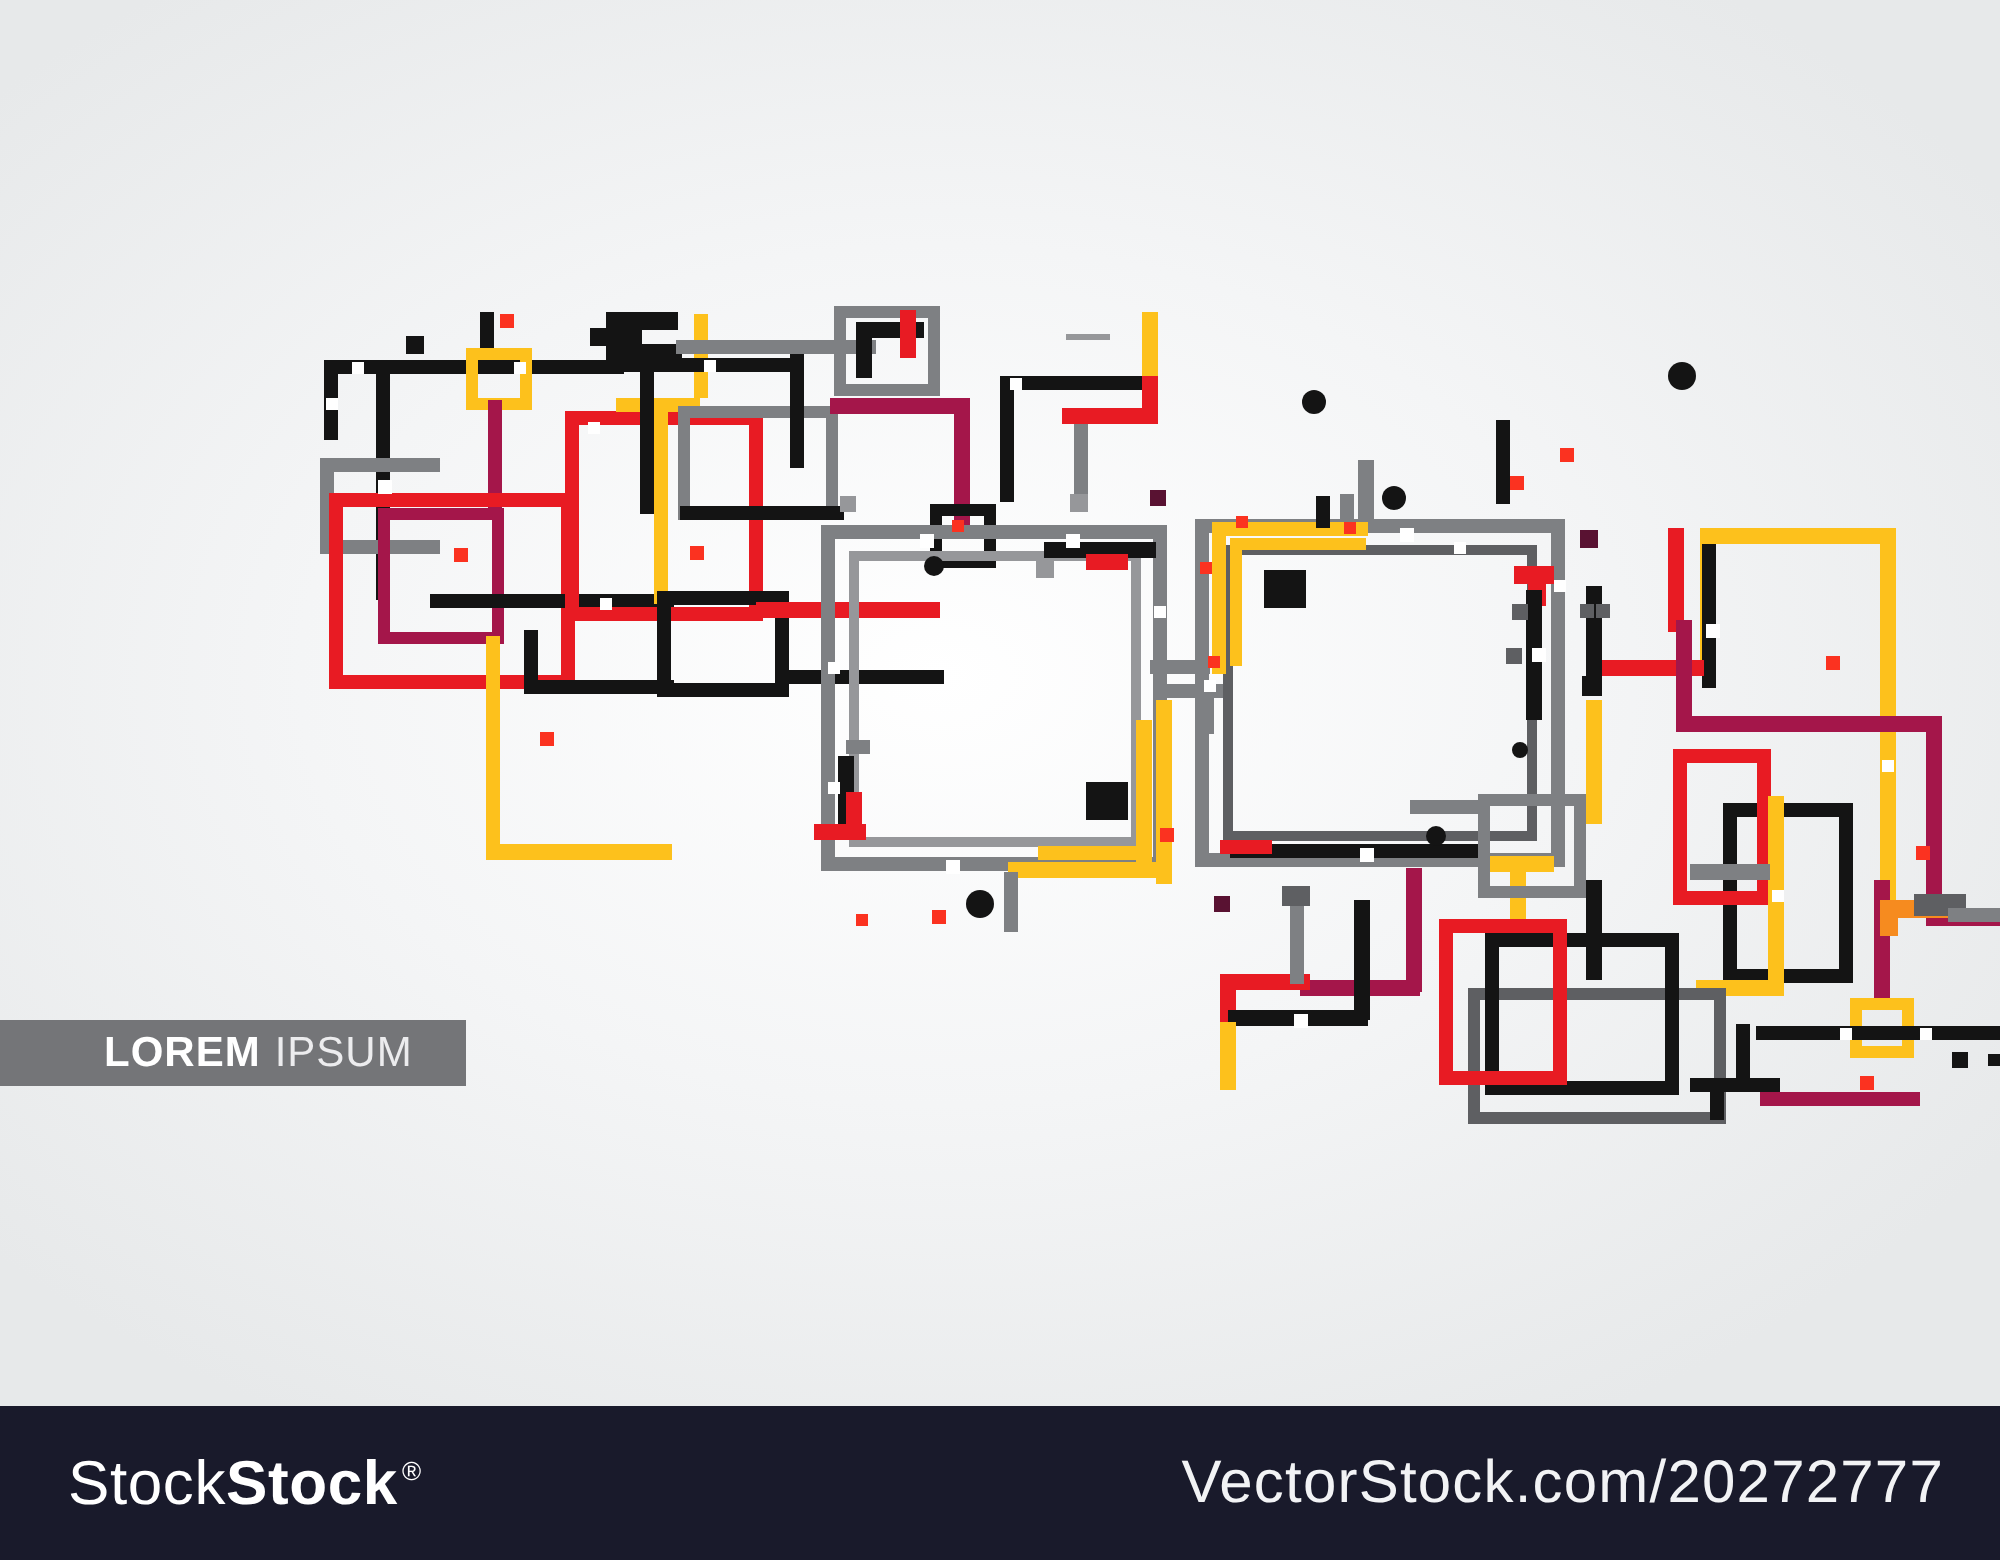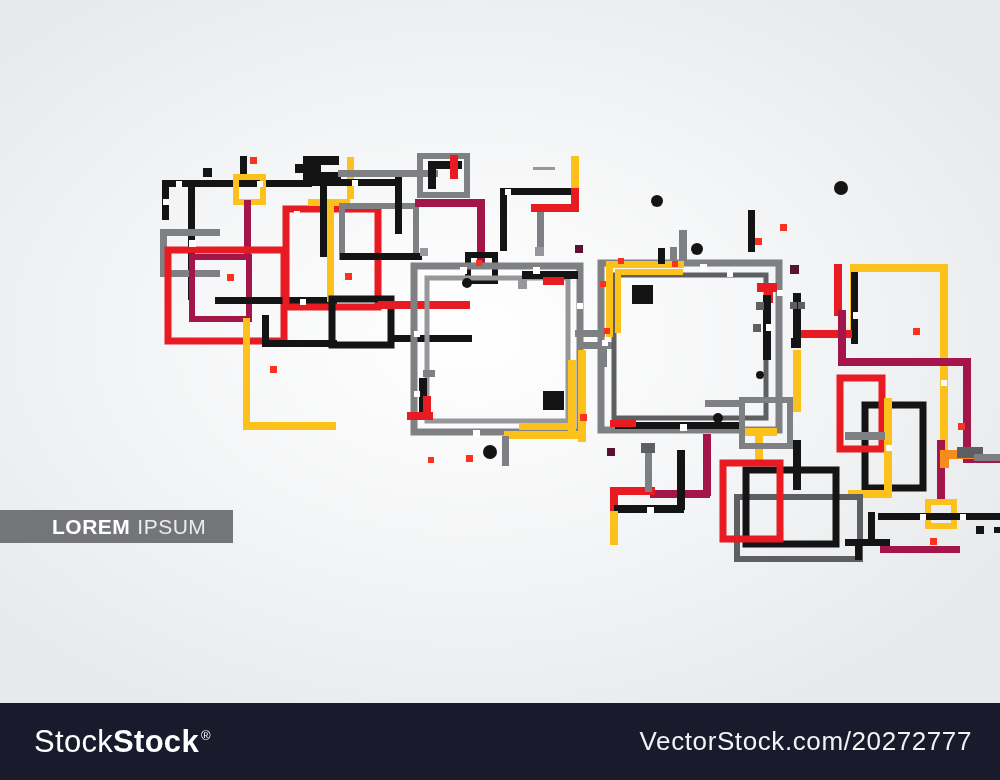--- a/index.html
+++ b/index.html
@@ -20,21 +20,21 @@
   .label .light{font-weight:normal;color:#ececee;margin-left:7px;}
   .footer{
     position:absolute;left:0;top:703px;width:1000px;height:77px;box-sizing:border-box;
     display:flex;align-items:center;justify-content:space-between;
     padding:0 28px 0 34px;color:#ffffff;
   }
   .logo{font-size:31px;letter-spacing:.3px;white-space:nowrap;}
   .logo .lt{font-weight:400;}
   .logo .lb{font-weight:700;text-align:right;}
   .logo sup{font-size:13px;font-weight:400;vertical-align:super;margin-left:2px;}
-  .url{font-size:26px;font-weight:400;letter-spacing:.6px;color:#f2f3f5;}
+  .url{font-size:30px;font-weight:400;letter-spacing:.6px;color:#f2f3f5;}
 </style>
 </head>
 <body>
 
 <div class="stage">
 
   <div class="banner">
     <svg width="1000" height="703" viewBox="0 0 1000 703">
         <rect x="162" y="180" width="150" height="7" fill="#141414"></rect>
         <rect x="162" y="180" width="7" height="40" fill="#141414"></rect>

